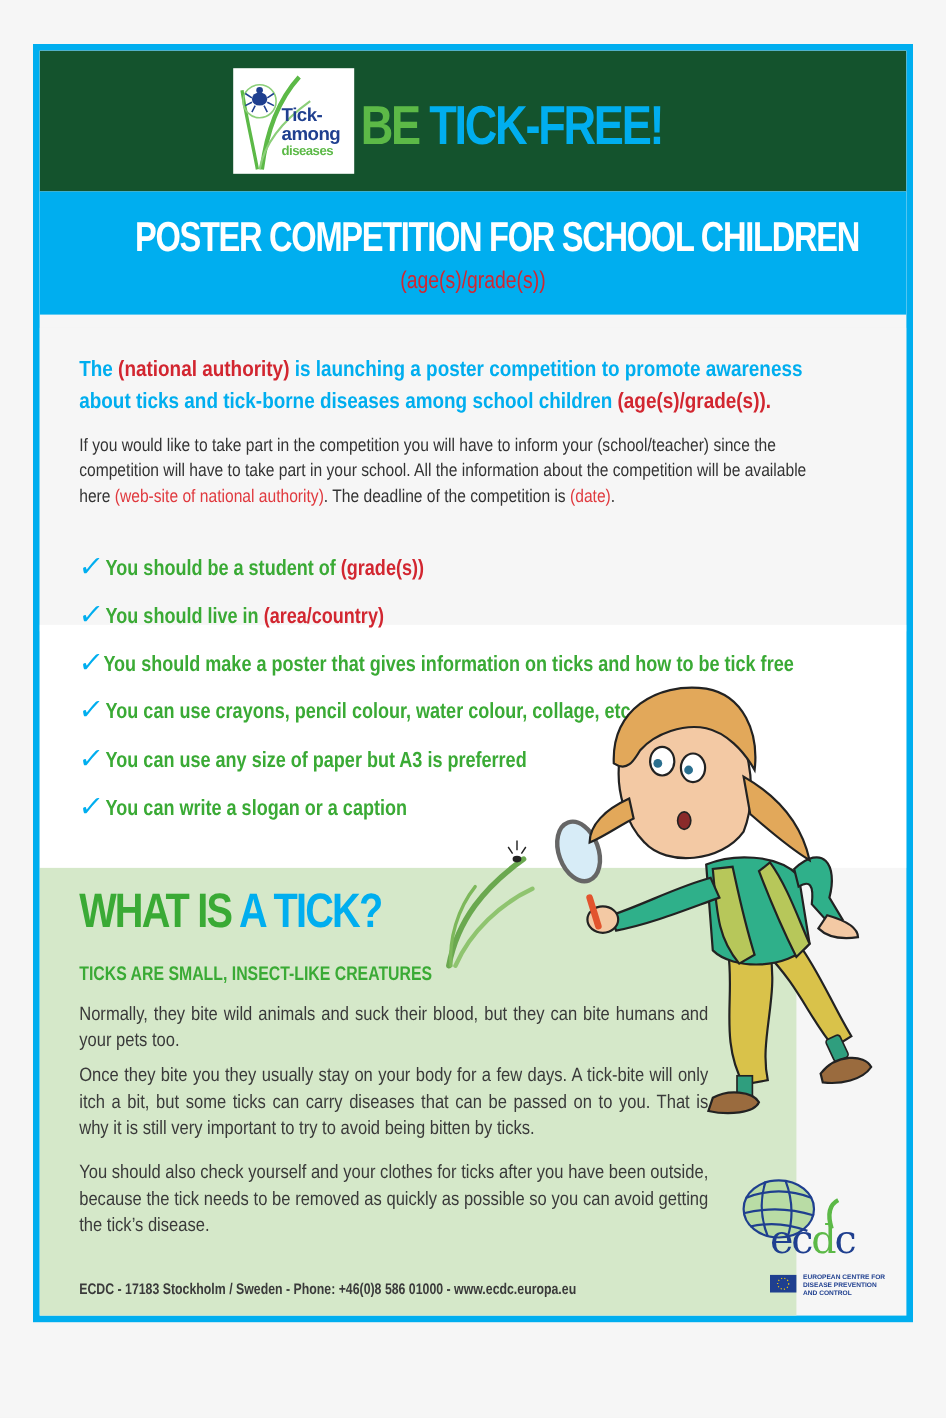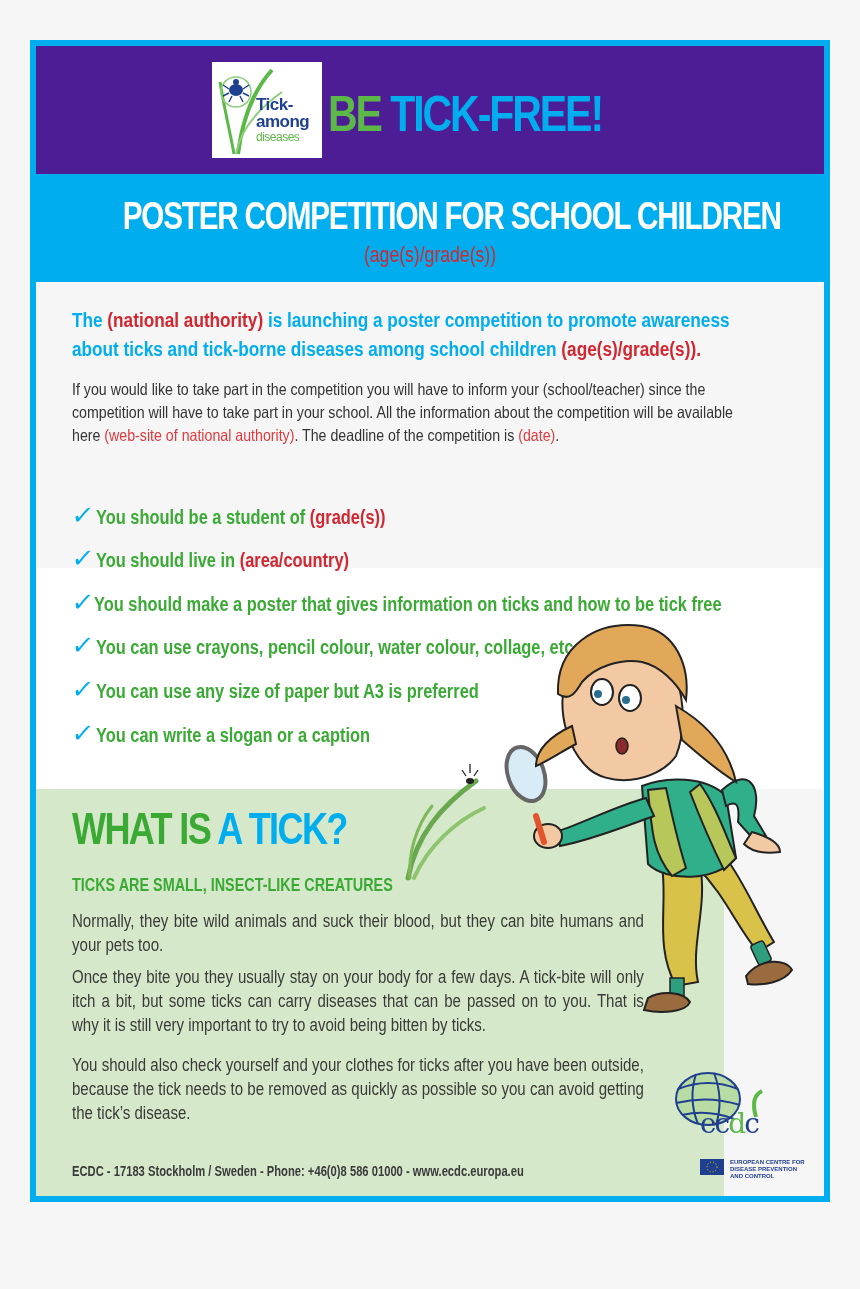--- a/index.html
+++ b/index.html
@@ -13,33 +13,33 @@
       position: absolute;
       left: 30px; top: 40px;
       width: 800px; height: 1162px;
       border: 6px solid #00aeef;
       background: #f6f6f6;
       overflow: hidden;
     }
     
     .top-header {
       position: absolute; left: 0; top: 0; width: 788px; height: 128px;
-      background: #4c1d95;
+      background: #14532d;
     }
     .logo-box {
       position: absolute; left: 176px; top: 16px; width: 110px; height: 96px;
       background: #ffffff;
     }
     .logo-box svg { position: absolute; left: 0; top: 0; }
     .logo-text {
       position: absolute; left: 44px; top: 34px;
       color: #1f3f8f; font-weight: bold; line-height: 17px; font-size: 17px;
       letter-spacing: -0.5px;
     }
-    .logo-text .small { display: block; color: #5cb947; font-size: 12px; font-weight: normal; line-height: 14px; }
+    .logo-text .small { display: block; color: #5cb947; font-size: 12px; font-weight: bold; line-height: 14px; }
     .headline {
       position: absolute; left: 292px; top: 42px;
       font-size: 50px; font-weight: bold; line-height: 52px;
       letter-spacing: -2.5px;
       transform: scaleX(0.82); transform-origin: left center;
       white-space: nowrap;
     }
     .headline .green { color: #5cb947; }
     .headline .blue { color: #00aeef; }
 
@@ -55,21 +55,21 @@
       white-space: nowrap;
     }
     .band-sub {
       position: absolute; left: 0; right: 0; top: 68px;
       color: #d22630; font-size: 22px; line-height: 26px;
       transform: scaleX(0.8); transform-origin: center;
     }
 
     
     .intro {
-      position: absolute; left: 0; top: 236px; width: 788px; height: 276px;
+      position: absolute; left: 0; top: 252px; width: 788px; height: 276px;
       background: #f6f6f6;
       padding-left: 48px;
     }
     .lead {
       position: absolute; left: 36px; top: 24px; width: 760px;
       font-weight: bold; font-size: 20px; line-height: 29px; color: #00aeef;
       transform: scaleX(0.86); transform-origin: left top;
       white-space: nowrap;
     }
     .red { color: #d22630; }
@@ -128,21 +128,21 @@
     .bt2 { top: 176px; }
     .bt3 { top: 264px; }
     .footer-line {
       position: absolute; left: 36px; top: 373px;
       color: #3a3a3a; font-weight: bold; font-size: 14px; line-height: 18px;
       transform: scaleX(0.8); transform-origin: left top; white-space: nowrap;
     }
     .ecdc-logo { position: absolute; left: 634px; top: 278px; width: 140px; height: 120px; }
     .ecdc-word {
       position: absolute; left: 30px; top: 40px;
-      font-family: "DejaVu Serif", serif; font-size: 28px; color: #1f3f8f; letter-spacing: -2px;
+      font-family: "DejaVu Serif", serif; font-size: 36px; color: #1f3f8f; letter-spacing: -2px;
     }
     .ecdc-word .g { color: #5cb947; }
     .ecdc-org {
       position: absolute; left: 60px; top: 92px; width: 90px;
       font-size: 6px; line-height: 7px; color: #1f3f8f; font-weight: bold;
     }
     .eu-flag {
       position: absolute; left: 30px; top: 92px; width: 24px; height: 16px;
       background: #1f3f8f;
     }

